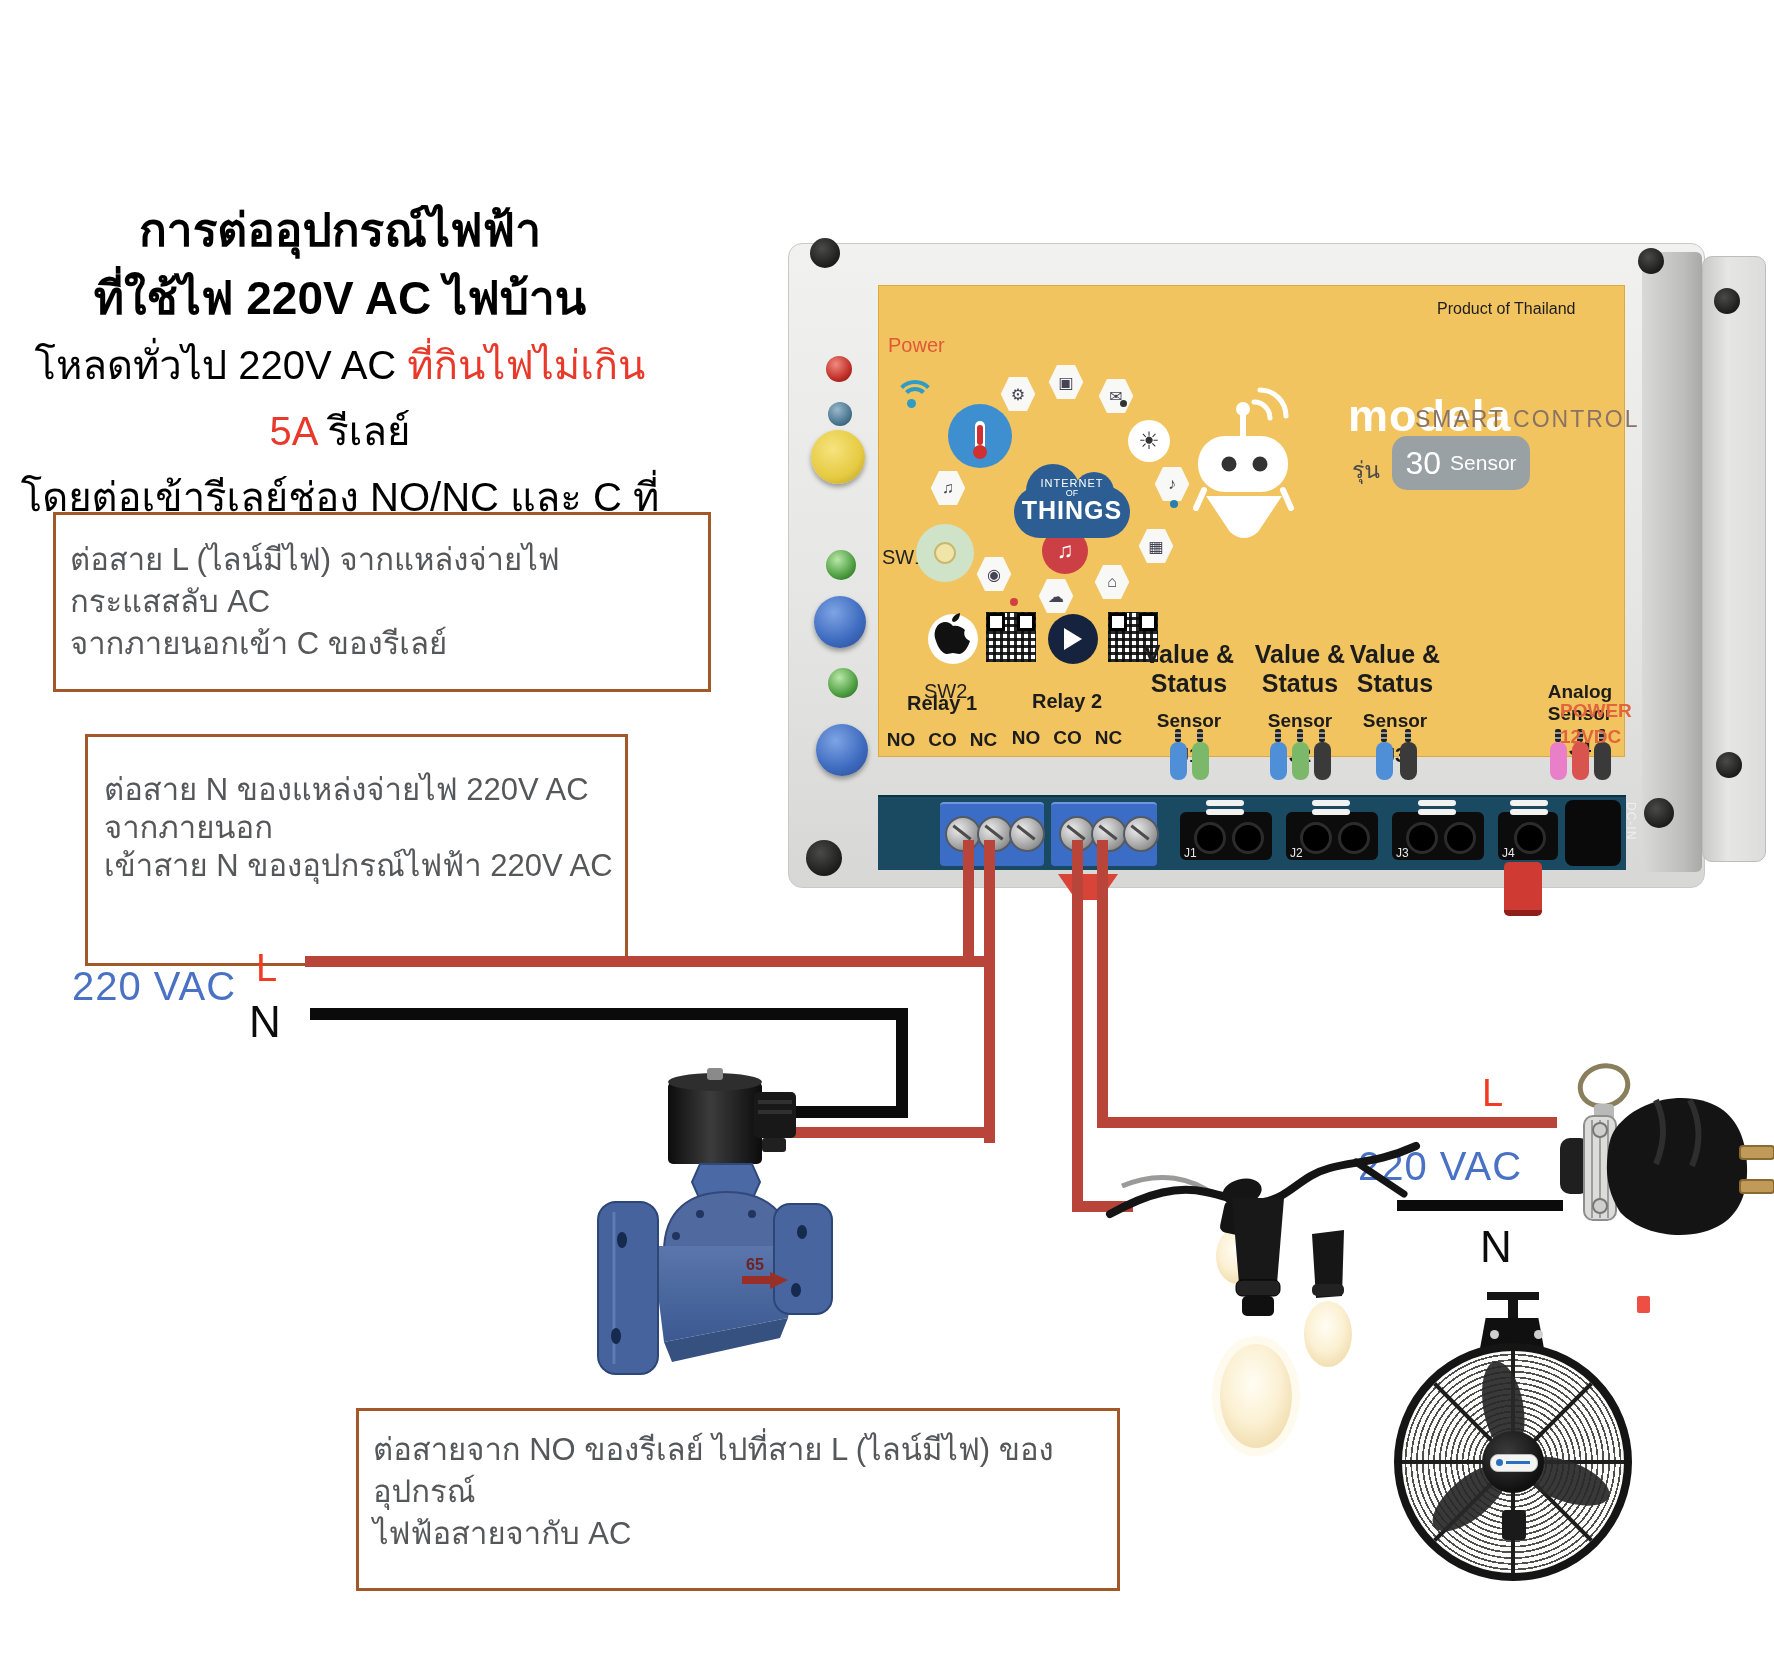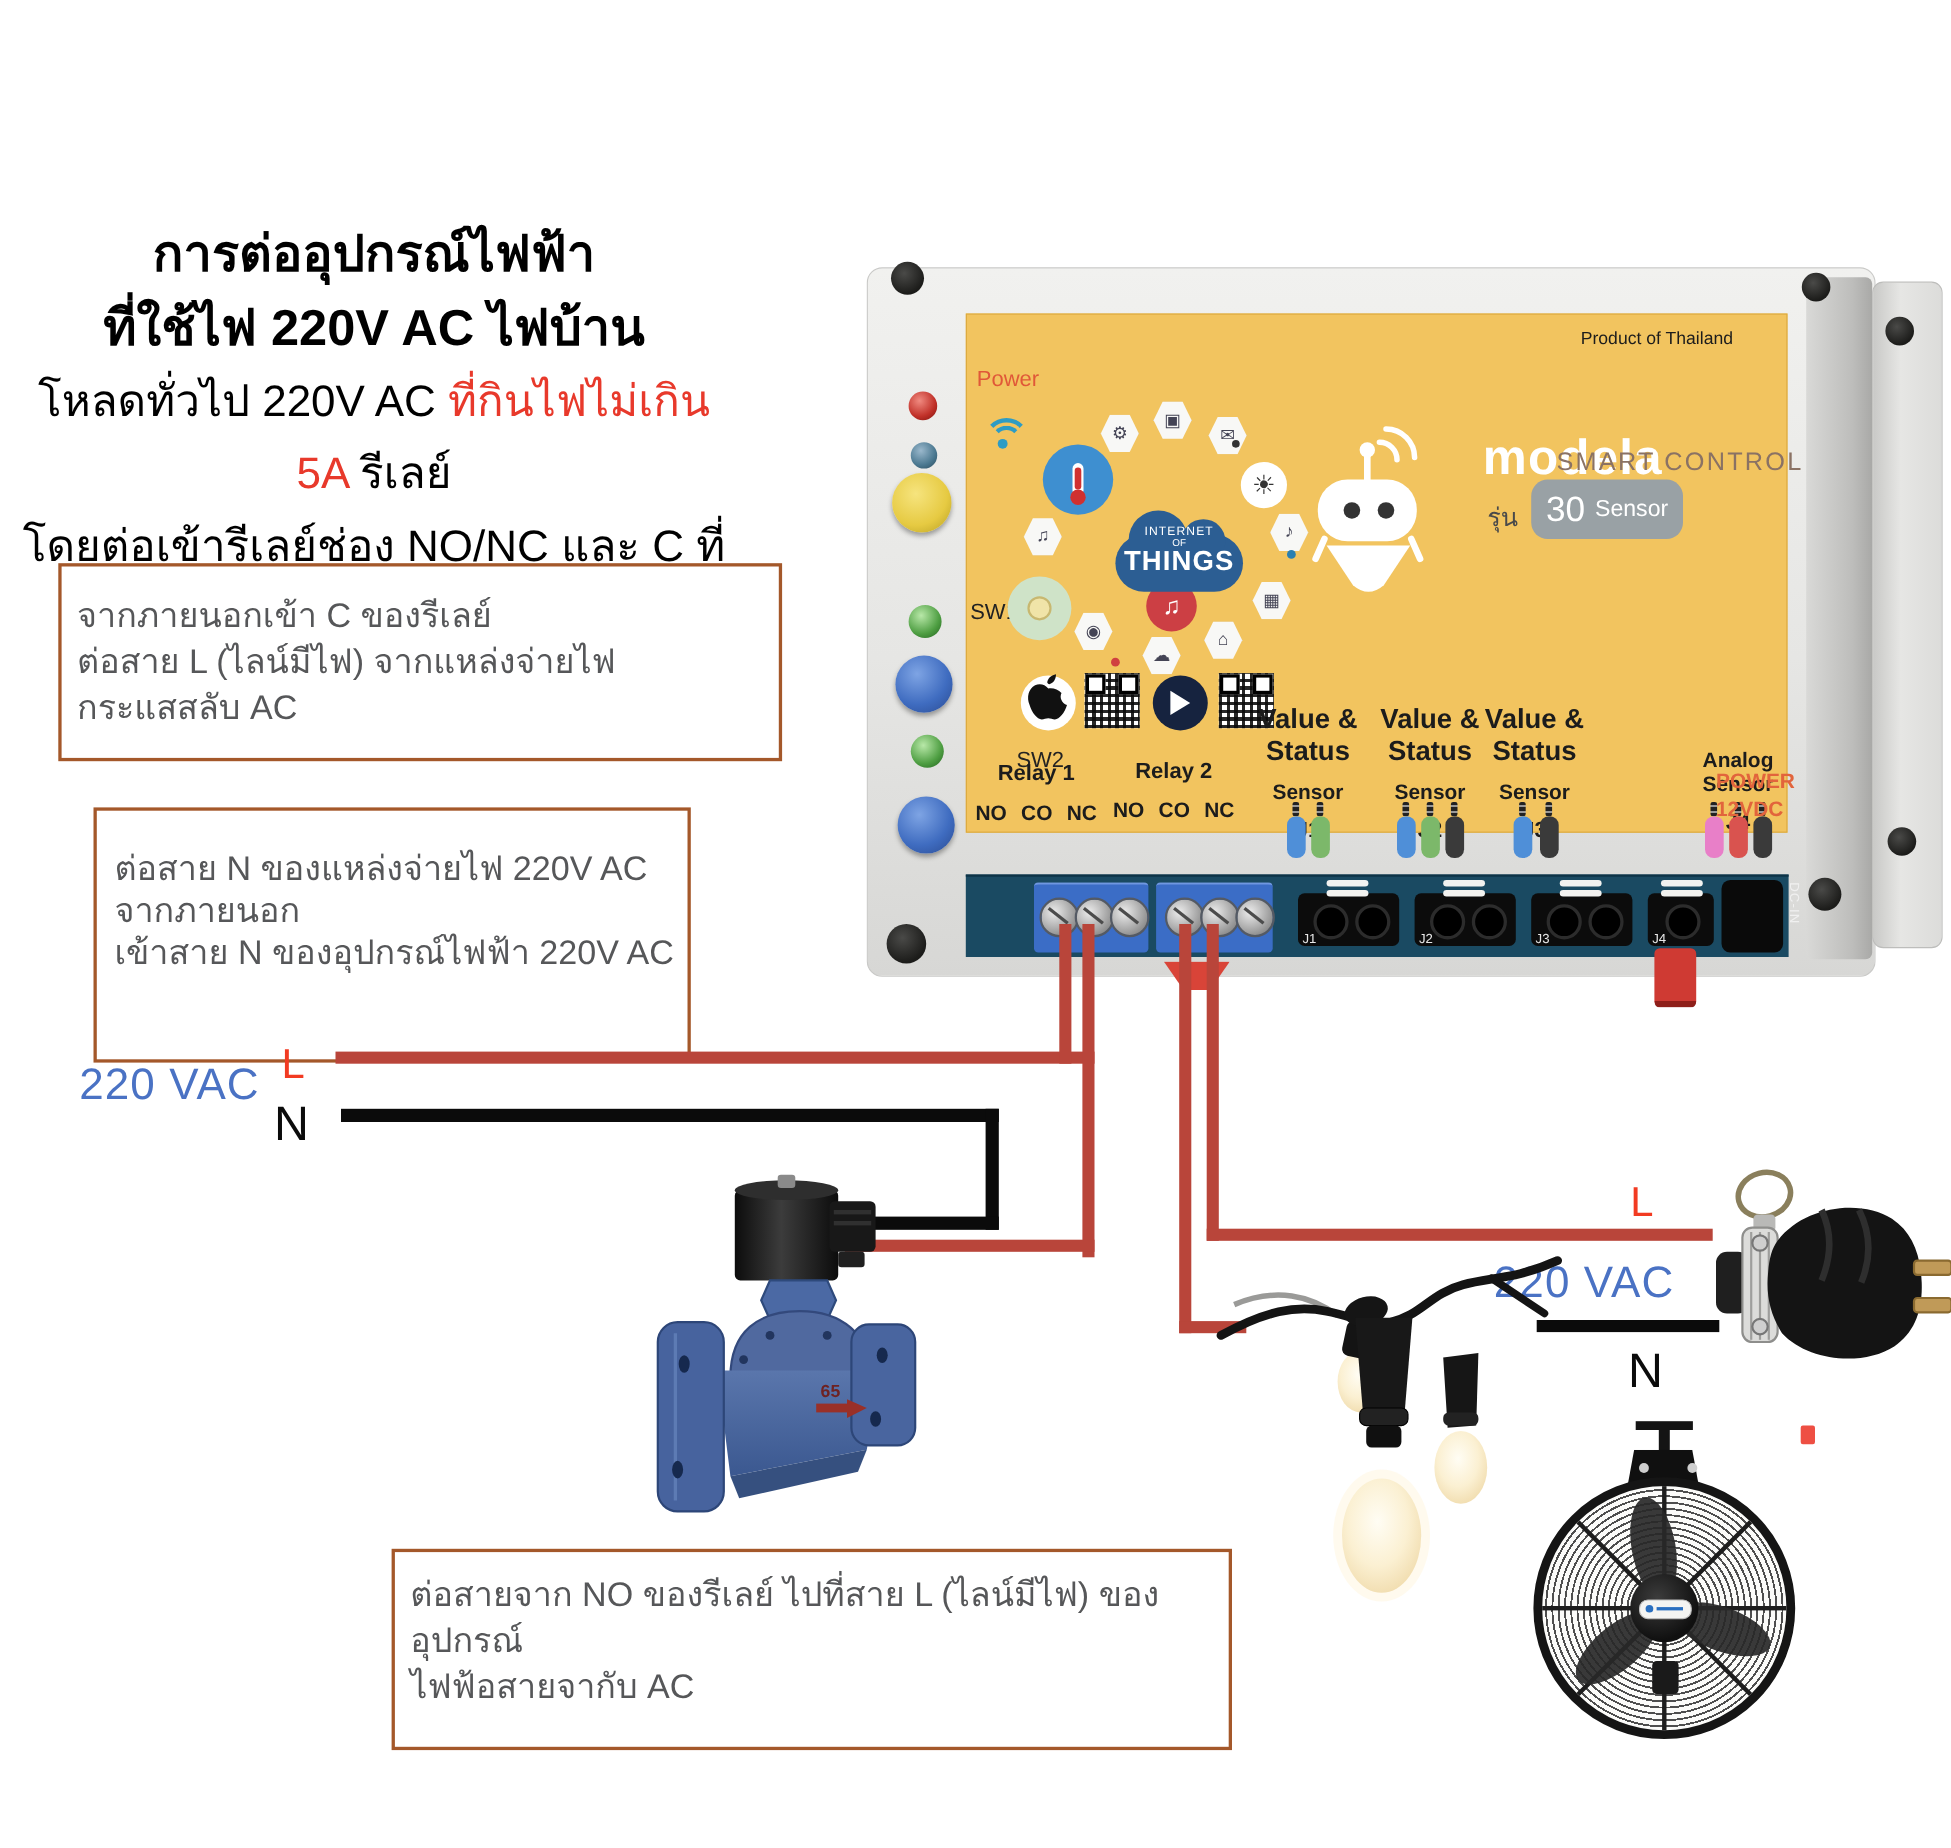--- a/index.html
+++ b/index.html
@@ -115,22 +115,22 @@
 <div id="canvas">
 
   <div class="abs title-block">
     <div class="t-big">การต่ออุปกรณ์ไฟฟ้า</div>
     <div class="t-big">ที่ใช้ไฟ 220V AC ไฟบ้าน</div>
     <div class="t-sub"><span>โหลดทั่วไป 220V AC </span><span class="red-hl">ที่กินไฟไม่เกิน 5A</span><span> รีเลย์</span></div>
     <div class="t-sub">โดยต่อเข้ารีเลย์ช่อง NO/NC และ C ที่รีเลย์</div>
   </div>
 
   <div class="abs note" style="left:53px;top:512px;width:628px;height:150px;padding:24px 10px 0 14px;">
+    <div>ต่อสาย L (ไลน์มีไฟ)  จากแหล่งจ่ายไฟกระแสสลับ AC</div>
     <div>จากภายนอกเข้า C ของรีเลย์</div>
-    <div>ต่อสาย L (ไลน์มีไฟ)  จากแหล่งจ่ายไฟกระแสสลับ AC</div>
   </div>
   <div class="abs note" style="left:85px;top:734px;width:513px;height:192px;padding:34px 8px 0 16px;line-height:38px;">
     <div>ต่อสาย N ของแหล่งจ่ายไฟ 220V AC</div>
     <div>จากภายนอก</div>
     <div>เข้าสาย N ของอุปกรณ์ไฟฟ้า 220V AC</div>
   </div>
   <div class="abs note" style="left:356px;top:1408px;width:736px;height:147px;padding:18px 8px 12px 14px;">
     <div>ต่อสายจาก NO ของรีเลย์ ไปที่สาย L (ไลน์มีไฟ)  ของอุปกรณ์</div>
     <div>ไฟฟ้อสายจากับ AC</div>
   </div>

